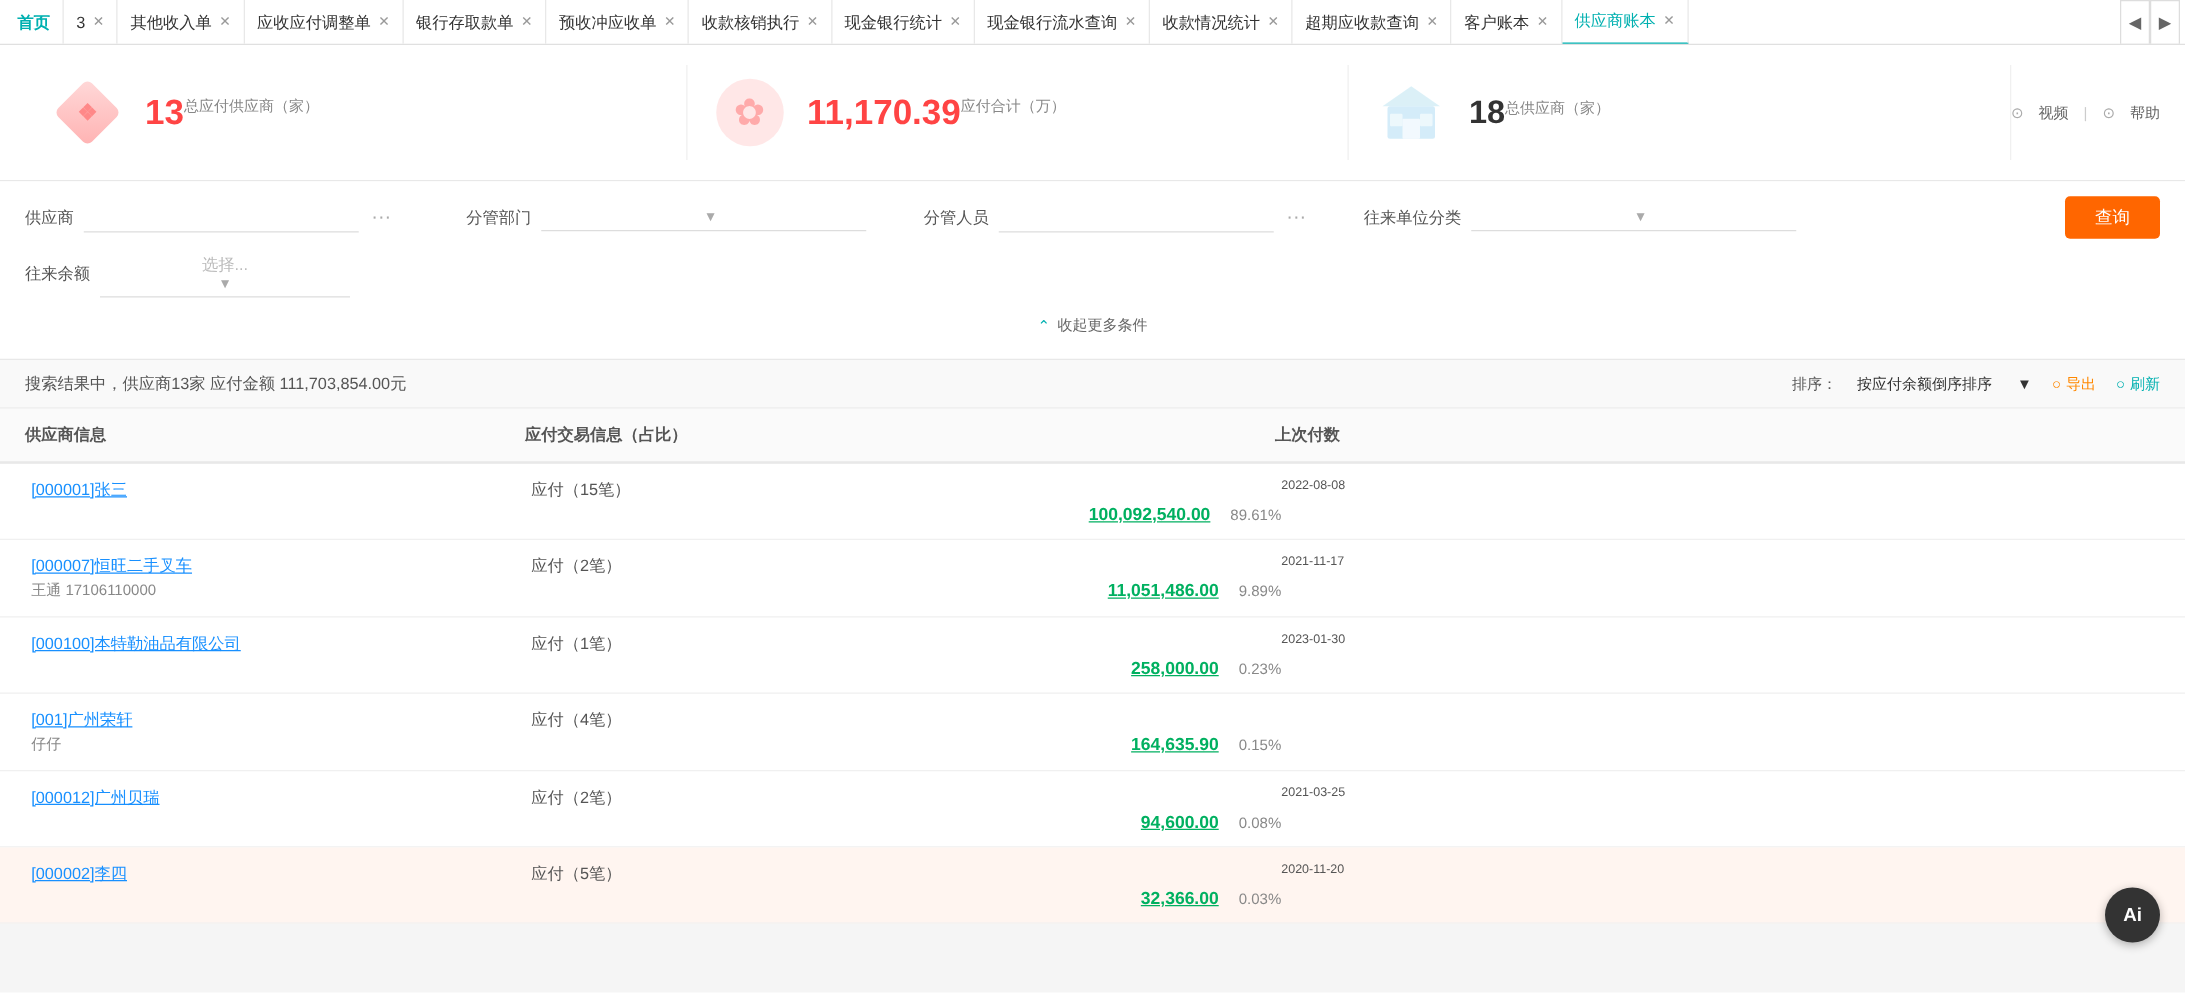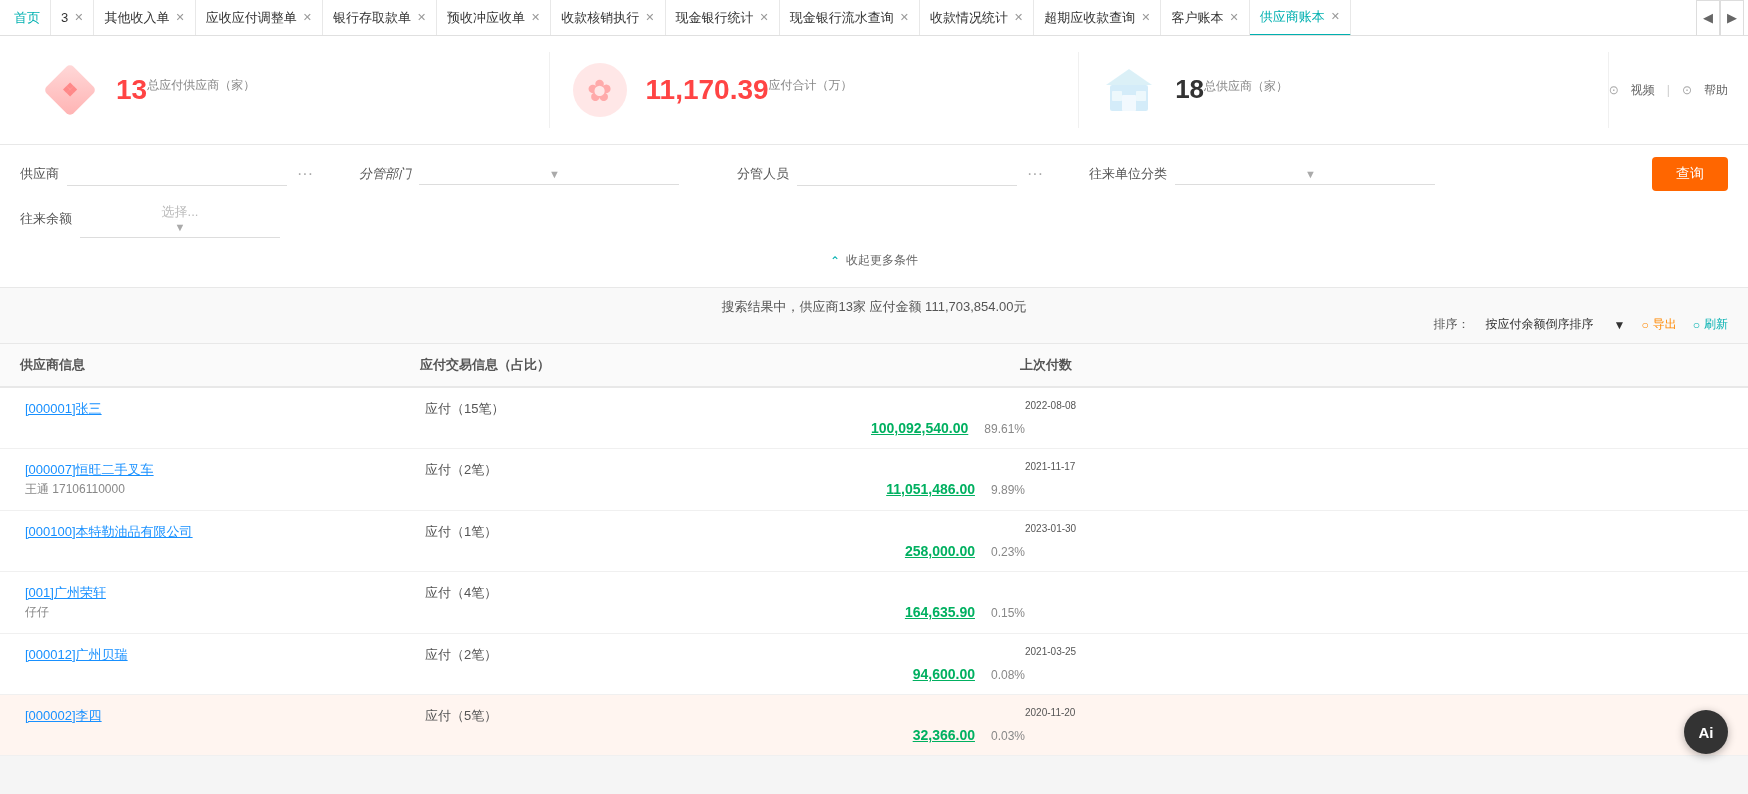--- a/index.html
+++ b/index.html
@@ -30,21 +30,21 @@
       margin-left: 6px;
       color: #999;
       font-size: 11px;
     }
     .nav-item.active {
       color: #00b0b0;
       border-bottom: 2px solid #00b0b0;
     }
     .nav-home {
       color: #00b0b0;
-      font-weight: normal;
+      font-weight: bold;
     }
     .nav-arrows {
       margin-left: auto;
       display: flex;
     }
     .nav-arrow {
       width: 24px;
       height: 36px;
       display: flex;
       align-items: center;
@@ -168,21 +168,20 @@
 
     
     .results-bar {
       display: flex;
       align-items: center;
       padding: 10px 20px;
       background: #f9f9f9;
       border-bottom: 1px solid #e8e8e8;
       font-size: 13px;
       color: #555;
-      flex-direction: column;
     }
     .results-actions {
       margin-left: auto;
       display: flex;
       align-items: center;
       gap: 16px;
       color: #555;
     }
     .results-actions .sort-label { font-size: 12px; }
     .results-actions .sort-select {
@@ -377,29 +376,29 @@
 
 <div class="filter-section">
   <div class="filter-row">
 
     <div class="filter-item">
       <span class="filter-label">供应商</span>
       <input class="filter-input" type="text" style="width: 220px;">
       <span class="filter-dots">···</span>
     </div>
 
-    <div class="filter-item" style="margin-left:30px;font-style:italic;">
+    <div class="filter-item" style="margin-left:44px;">
       <span class="filter-label">分管部门</span>
       <div class="filter-select" style="width:260px;">
         <span></span>
         <span class="arrow">▼</span>
       </div>
     </div>
 
-    <div class="filter-item" style="margin-left:42px;justify-content:center;">
+    <div class="filter-item" style="margin-left:30px;justify-content:center;">
       <span class="filter-label">分管人员</span>
       <input class="filter-input" type="text" style="width: 220px;">
       <span class="filter-dots">···</span>
     </div>
 
     <div class="filter-item" style="margin-left:30px;">
       <span class="filter-label">往来单位分类</span>
       <div class="filter-select" style="width:260px;">
         <span></span>
         <span class="arrow">▼</span>

